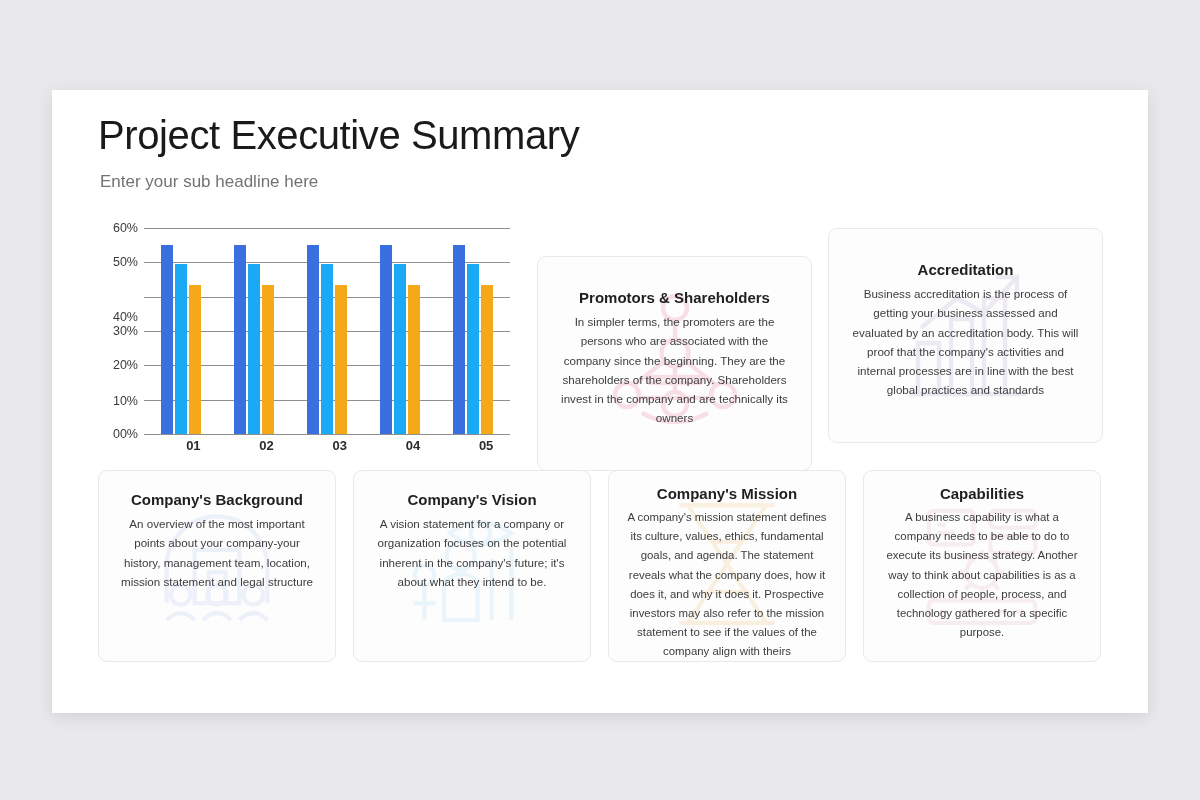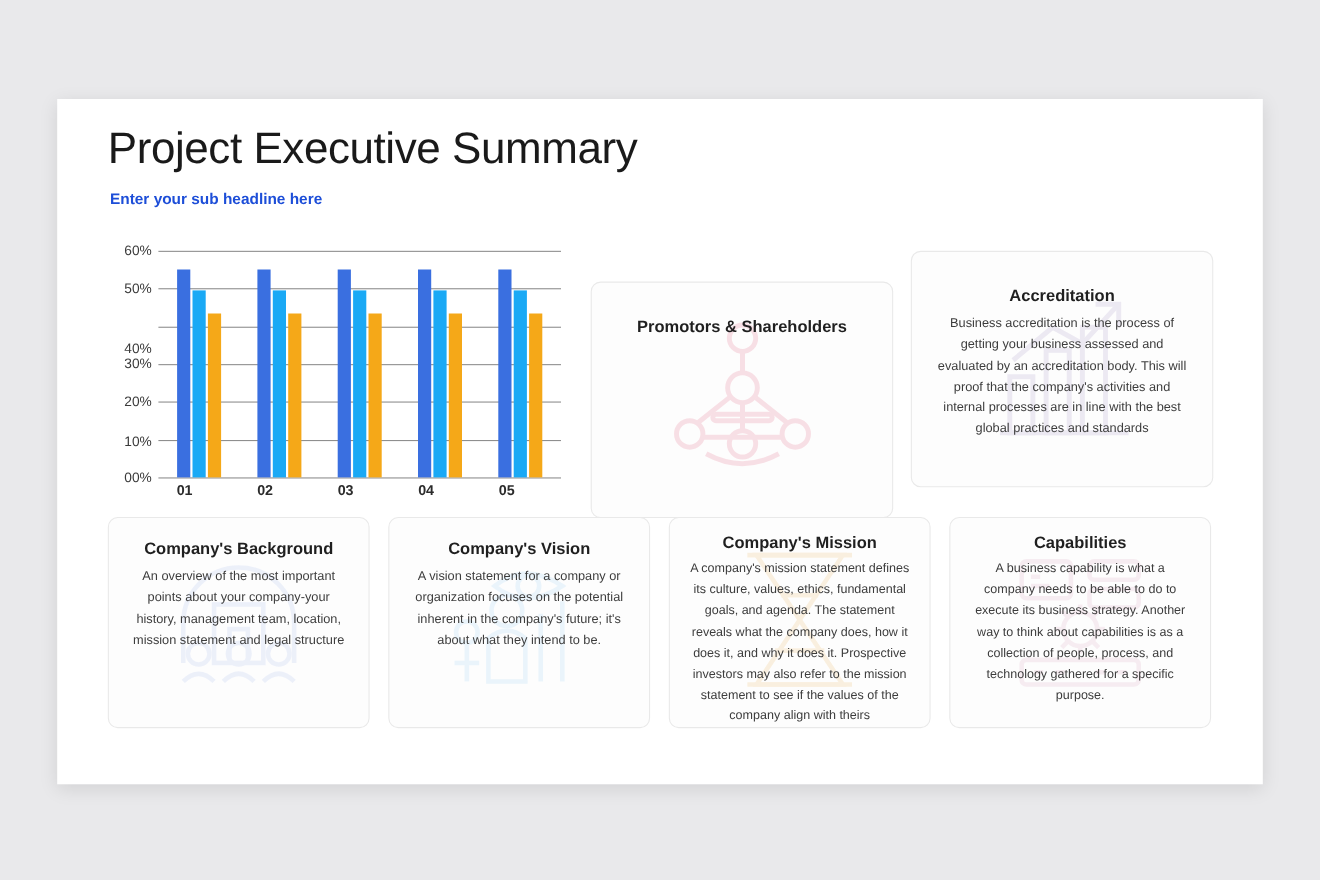--- a/index.html
+++ b/index.html
@@ -35,23 +35,23 @@
     font-size: 40px;
     font-weight: 400;
     color: #1a1a1a;
     letter-spacing: -0.4px;
     white-space: nowrap;
   }
   #page-subtitle {
     position: absolute;
     left: 48px;
     top: 82px;
-    font-size: 14px;
-    font-weight: 700;
-    color: #1d4ed8;
+    font-size: 17px;
+    font-weight: 400;
+    color: #737373;
     white-space: nowrap;
   }
 
   
   #chart-block {
     position: absolute;
     left: 46px;
     top: 138px;
     width: 412px;
     height: 225px;
@@ -108,21 +108,21 @@
     right: 0;
     top: 210px;
     display: flex;
     justify-content: space-around;
   }
   .chart-xlabel {
     font-size: 13px;
     font-weight: 700;
     color: #2b2b2b;
     width: 40px;
-    text-align: left;
+    text-align: right;
   }
 
   
   .card {
     position: absolute;
     background: #fdfdfd;
     border: 1px solid #e9e9e9;
     border-radius: 9px;
     overflow: hidden;
   }
@@ -252,20 +252,21 @@
         <circle cx="82" cy="72" r="8"></circle>
         <path d="M26 74 L74 74"></path>
         <path d="M50 53 L50 70"></path>
         <circle cx="50" cy="78" r="8"></circle>
         <path d="M28 84 Q50 96 72 84"></path>
         <rect x="32" y="60" width="36" height="4" rx="2"></rect>
       </svg>
     </div>
     <div class="card-inner">
       <div class="card-title">Promotors &amp; Shareholders</div>
+      <div class="card-body">In simpler terms, the promoters are the persons who are associated with the company since the beginning. They are the shareholders of the company. Shareholders invest in the company and are technically its owners</div>
     </div>
   </div>
 
   <div class="card" id="card-accreditation">
     <div class="card-watermark">
       <svg width="150" height="150" viewBox="0 0 100 100" fill="none" stroke="#dcd6e8" stroke-width="3">
         <rect x="18" y="56" width="14" height="34"></rect>
         <rect x="40" y="40" width="14" height="50"></rect>
         <rect x="62" y="26" width="14" height="64"></rect>
         <path d="M20 46 L44 26 L62 36 L84 12"></path>

